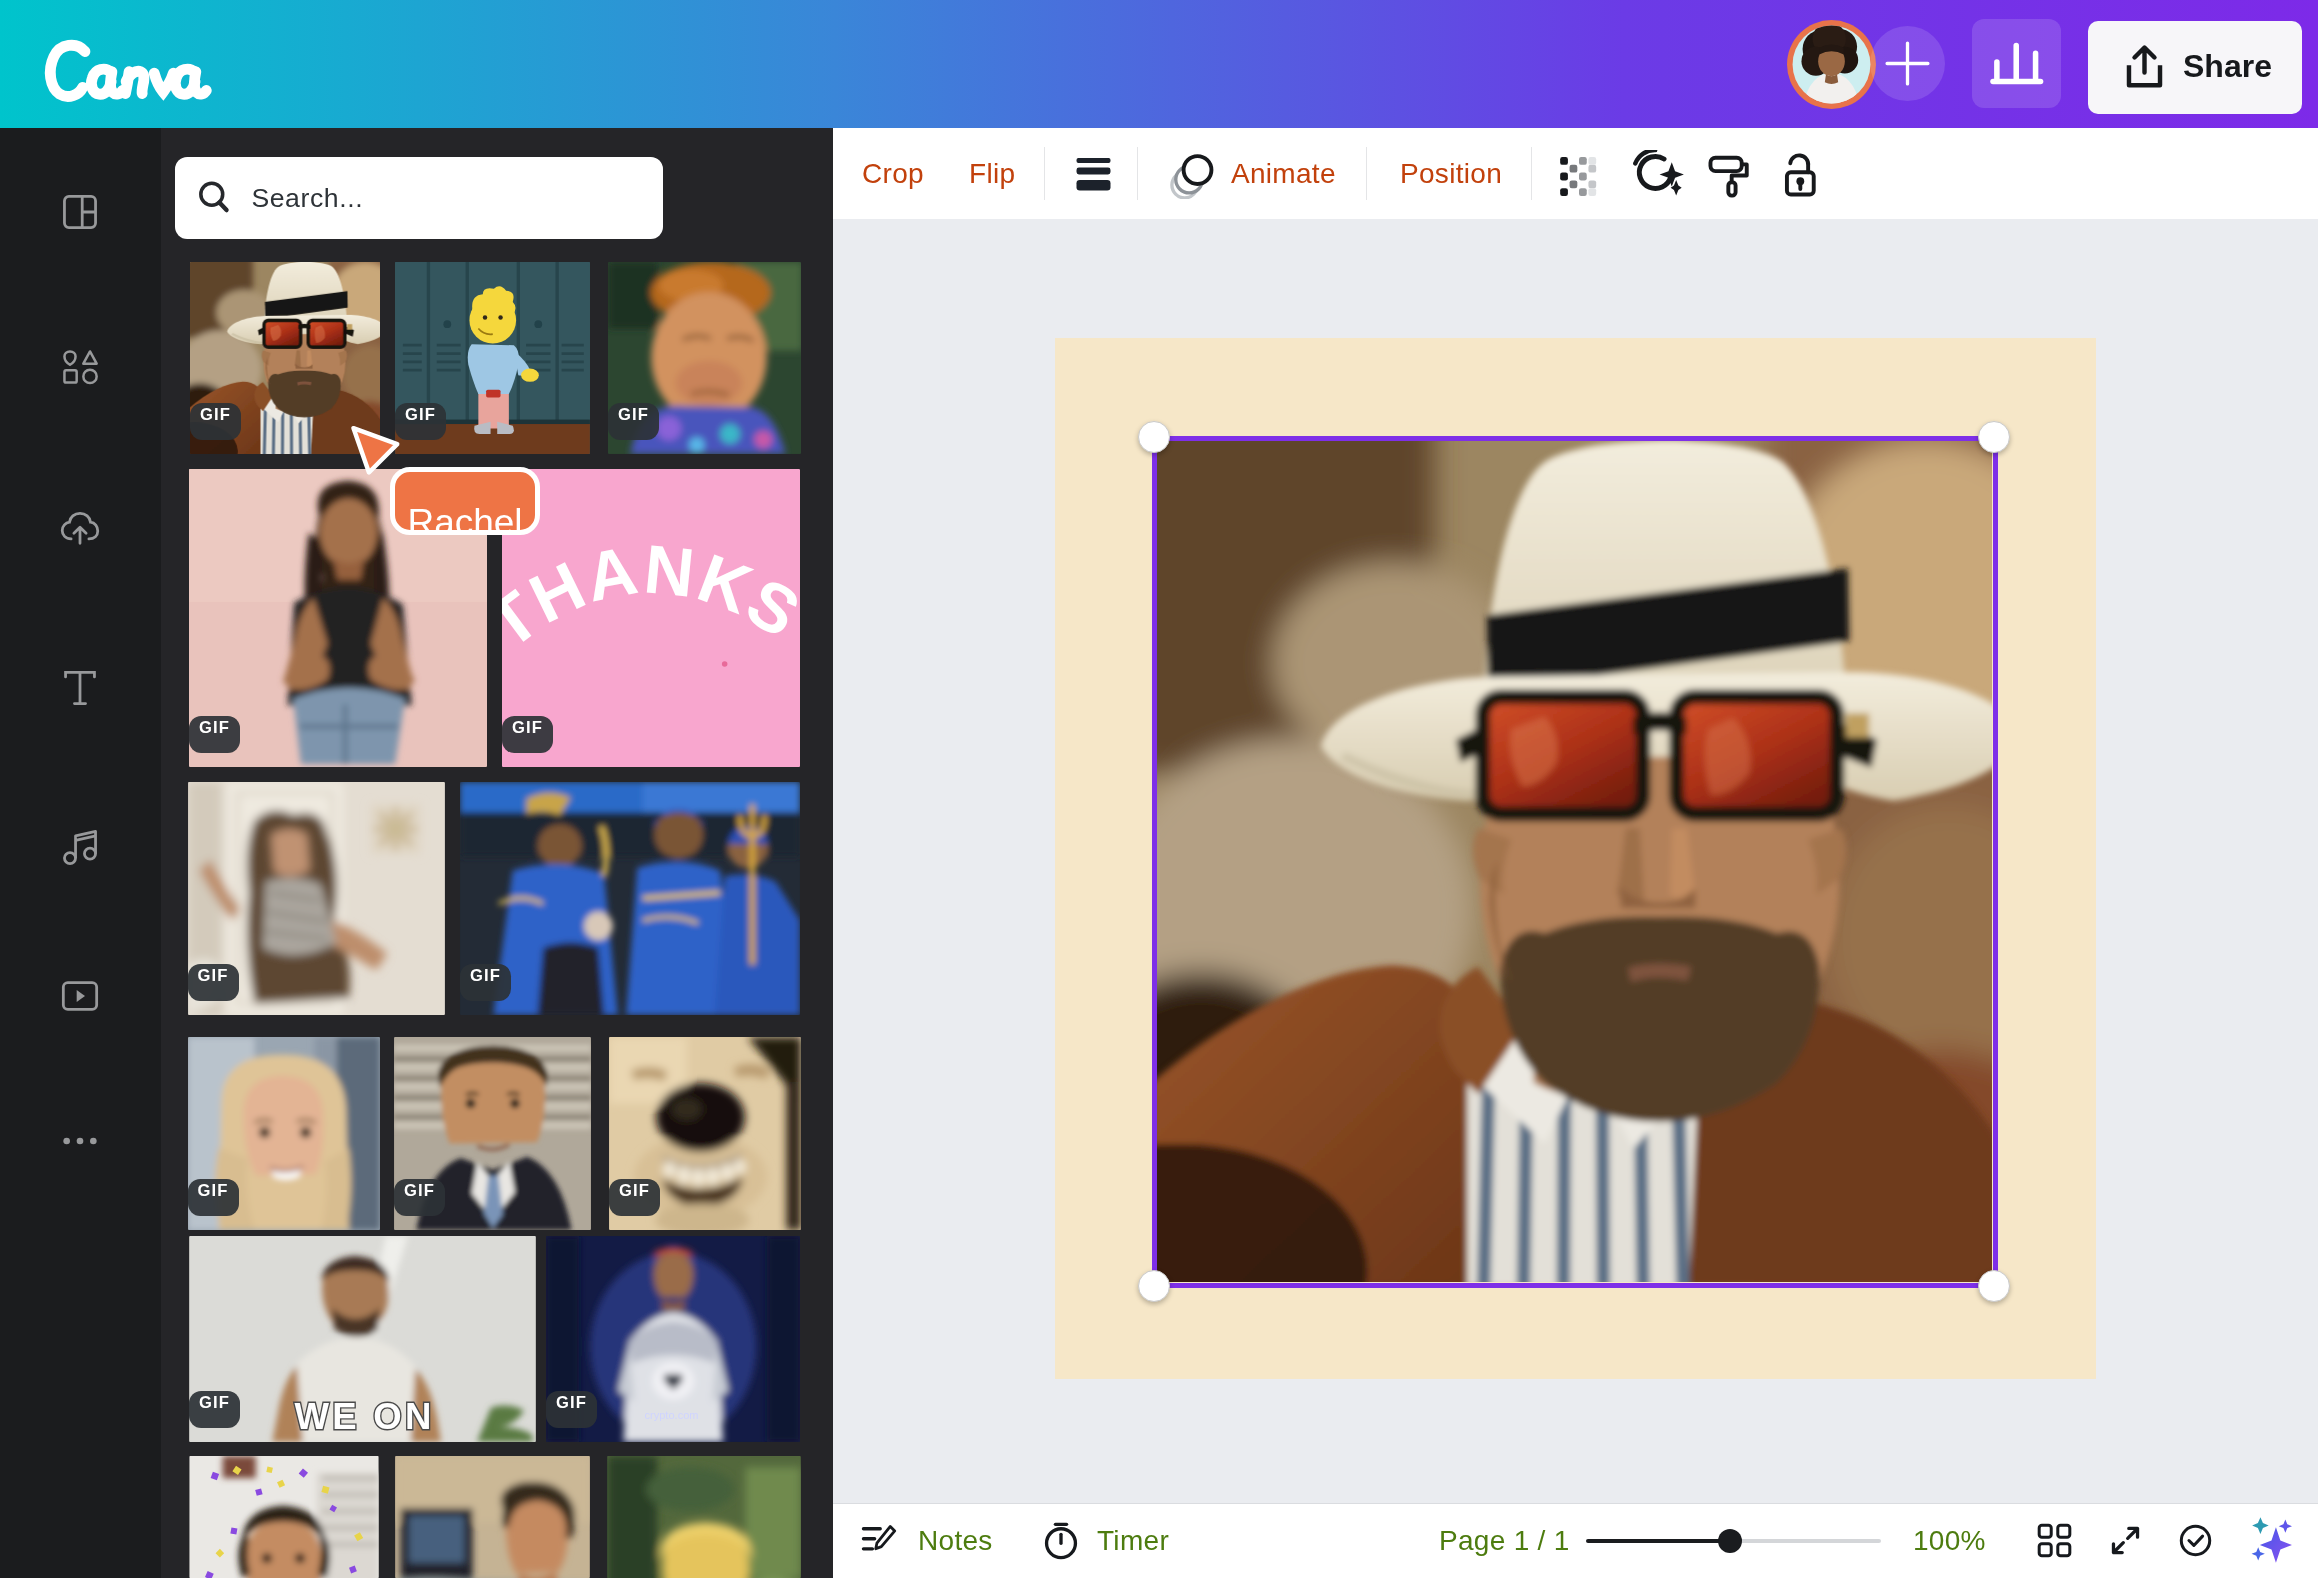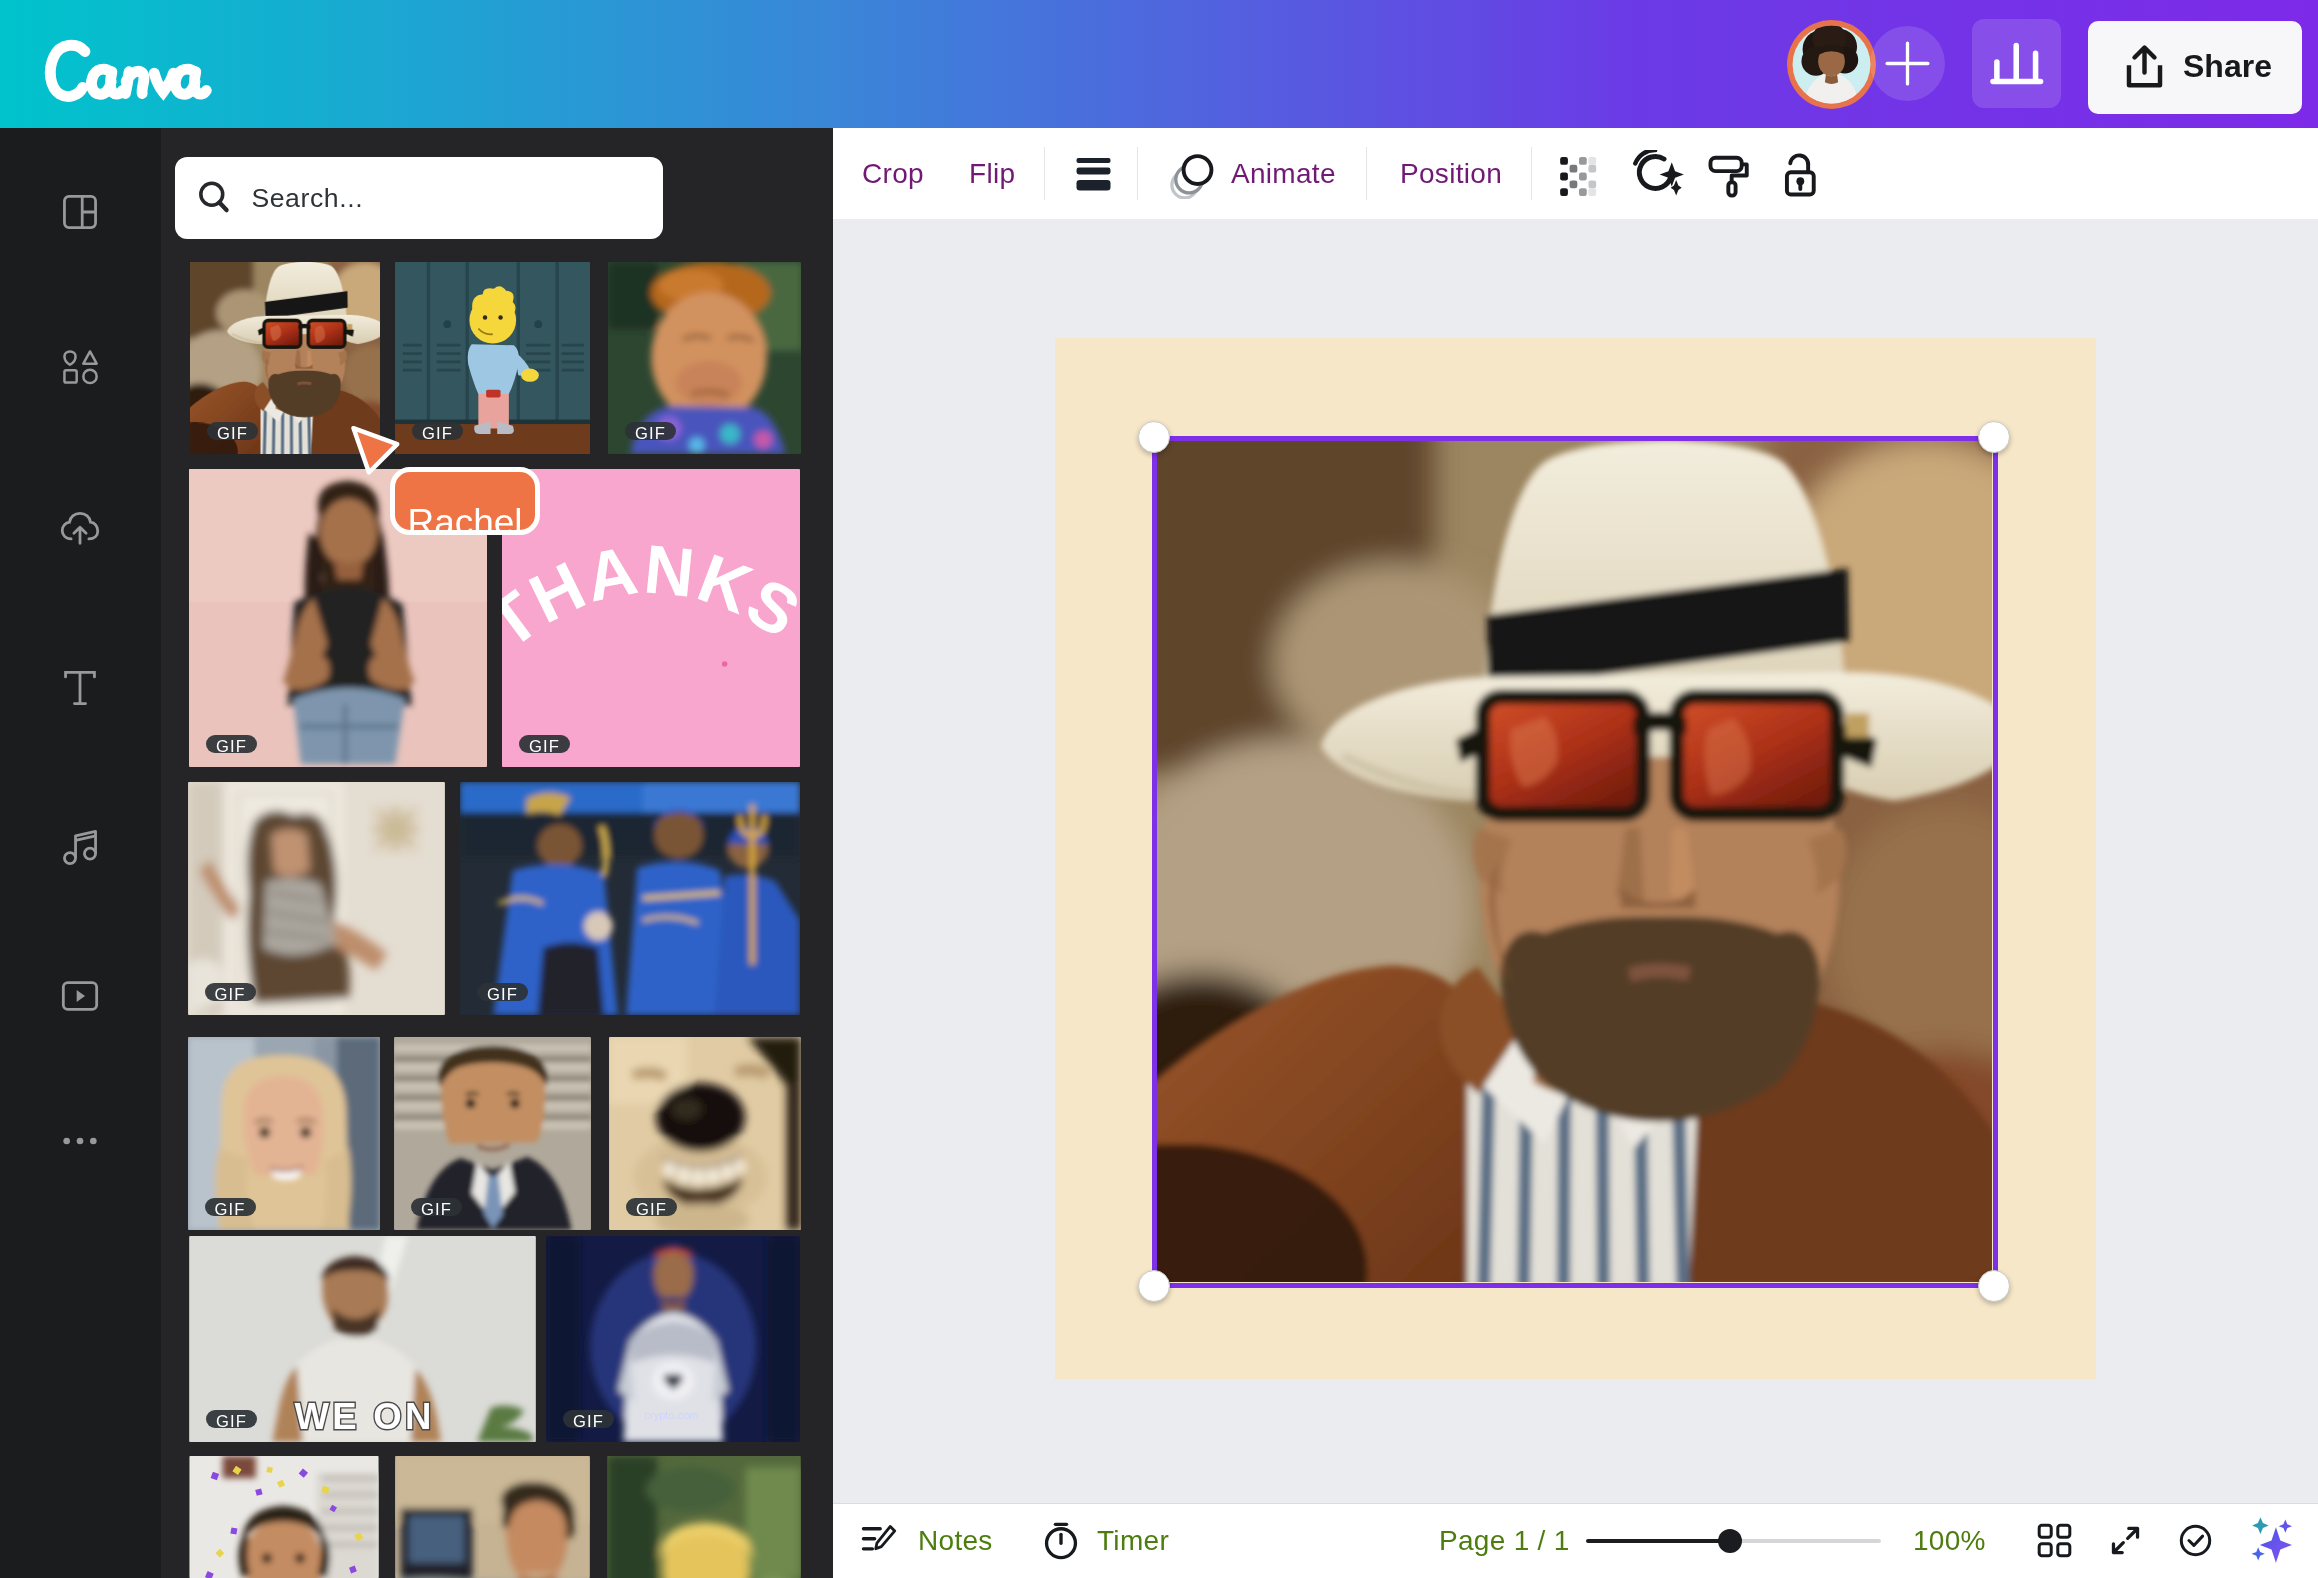--- a/index.html
+++ b/index.html
@@ -13,27 +13,27 @@
 
   
   #sidebar { position:absolute; left:0; top:128px; width:161px; height:1450px; background:#1b1c1e; }
   .sbicon { position:absolute; left:60px; width:40px; height:40px; }
 
   
   #panel { position:absolute; left:161px; top:128px; width:672px; height:1450px; background:#252528; overflow:hidden; }
   #search { position:absolute; left:14.4px; top:29px; width:488px; height:82px; background:#fff; border-radius:12.2px; }
   #search span { position:absolute; left:76px; top:25.5px; font-size:26.6px; color:#2e3338; letter-spacing:0.6px; }
   .thumb { position:absolute; border-radius:1.1px; overflow:hidden; }
-  .gifb { position:absolute; left:17px; bottom:14.4px; height:18px; padding:0 10px;
-    background:rgba(44,50,54,0.92); border-radius:12.2px; color:#fff; font-weight:normal;
+  .gifb { position:absolute; left:0; bottom:14.4px; height:37px; padding:0 10px;
+    background:rgba(44,50,54,0.92); border-radius:12.2px; color:#fff; font-weight:bold;
     font-size:16.6px; line-height:24.4px; letter-spacing:1.1px; }
 
   
   #toolbar { position:absolute; left:833px; top:128px; width:1486px; height:91px; background:#fff; }
-  #toolbar .lbl { position:absolute; top:0; height:91px; line-height:91px; font-size:28px; font-weight:500; color:#701a75; letter-spacing:0.3px; }
+  #toolbar .lbl { position:absolute; top:0; height:91px; line-height:91px; font-size:28px; font-weight:500; color:#c2410c; letter-spacing:0.3px; }
   .vsep { position:absolute; top:19.4px; width:1.1px; height:53px; background:#e4e5e7; }
 
   #canvasarea { position:absolute; left:833px; top:219px; width:1486px; height:1284px; background:#eaecf0; }
   #page { position:absolute; left:222px; top:119px; width:1041px; height:1041px; background:#f6e7c8; }
   #selimg { position:absolute; left:319px; top:217px; width:846px; height:852px; border:5.5px solid #7e2fe8; }
   .handle { position:absolute; width:32px; height:32px; border-radius:50%; background:#fff;
     border:1.1px solid #c9c9c9; box-shadow:0 2.2px 5.5px rgba(0,0,0,0.25); }
 
   #bottombar { position:absolute; left:833px; top:1503px; width:1486px; height:75px; background:#fff; border-top:1.1px solid #dadce0; }
   #bottombar .lbl { position:absolute; top:0; height:74px; line-height:74px; font-size:28px; font-weight:500; color:#4d7c0f; letter-spacing:0.3px; }

